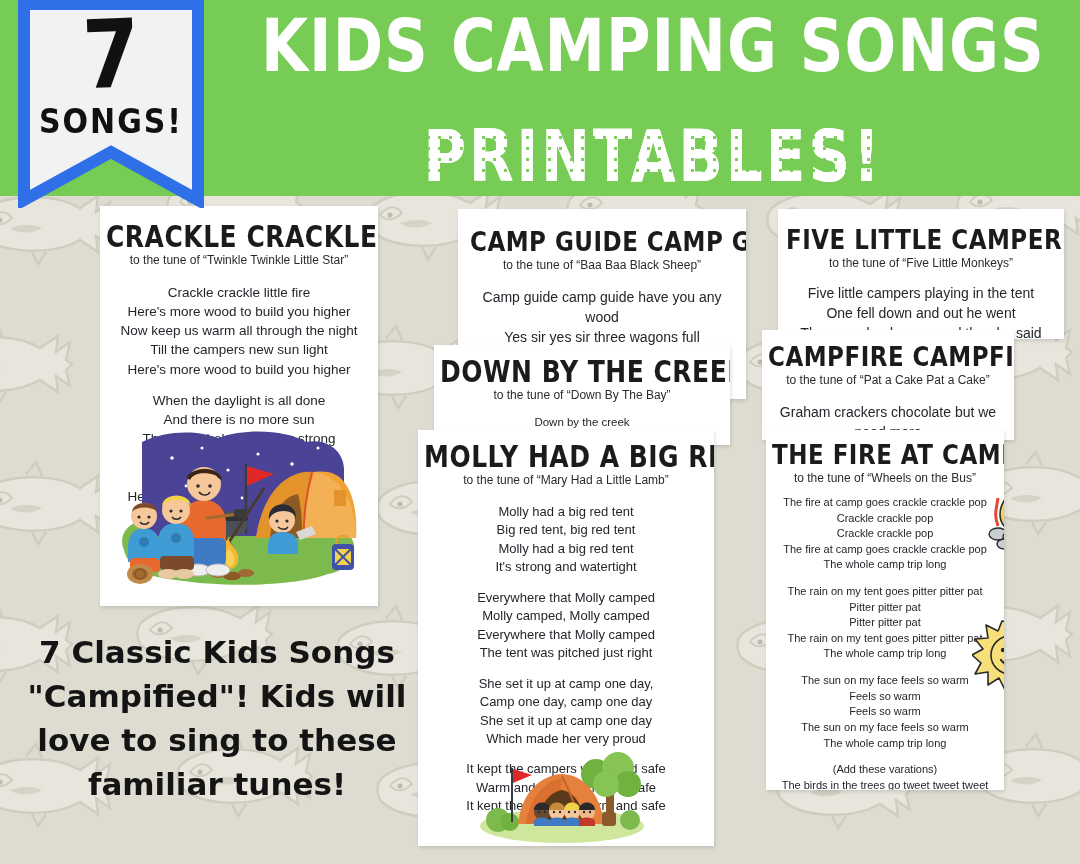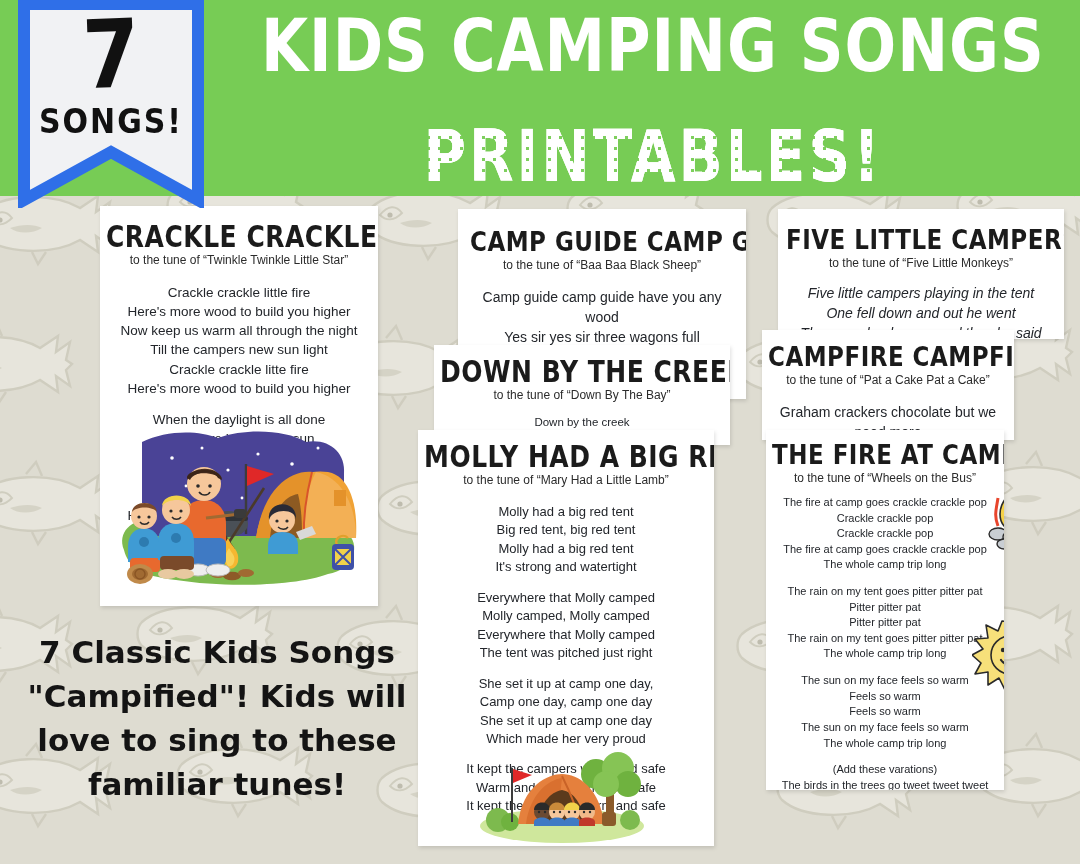--- a/index.html
+++ b/index.html
@@ -149,21 +149,21 @@
   #card-campguide .song-title { font-size: 23px; }
   #card-campguide .lyrics { font-size: 14px; margin-top: 16px; }
 
   #card-creek .song-title { font-size: 25px; }
   #card-creek .lyrics { font-size: 11.5px; margin-top: 12px; }
 
   #card-molly .song-title { font-size: 25px; }
   #card-molly .lyrics { font-size: 13px; margin-top: 16px; }
 
   #card-five .song-title { font-size: 23px; }
-  #card-five .lyrics { font-size: 14px; margin-top: 14px; font-style: italic; }
+  #card-five .lyrics { font-size: 14px; margin-top: 14px; }
 
   #card-campfire .song-title { font-size: 23px; }
   #card-campfire .lyrics { font-size: 14px; margin-top: 16px; }
 
   #card-firecamp .song-title { font-size: 23px; }
   #card-firecamp .lyrics { font-size: 11px; margin-top: 10px; }
   #card-firecamp .lyrics .stanza { margin-bottom: 11px; }
 
   
   #blurb {
@@ -354,21 +354,20 @@
 
   <div class="card" id="card-crackle" style="left:100px; top:206px; width:278px; height:400px; padding:16px 6px 0;">
     <div class="song-title">CRACKLE CRACKLE LITTLE FIRE</div>
     <div class="song-tune">to the tune of “Twinkle Twinkle Little Star”</div>
     <div class="lyrics">
       <div class="stanza">
         <div>Crackle crackle little fire</div>
         <div>Here's more wood to build you higher</div>
         <div>Now keep us warm all through the night</div>
         <div>Till the campers new sun light</div>
-        <div>Crackle crackle litte fire</div>
         <div>Here's more wood to build you higher</div>
       </div>
       <div class="stanza">
         <div>When the daylight is all done</div>
         <div>And there is no more sun</div>
         <div>Then we'll help make you strong</div>
         <div>Warm we'll be all night long</div>
         <div>Crackle crackle little fire</div>
         <div>Here's more wood to build you higher</div>
       </div>

